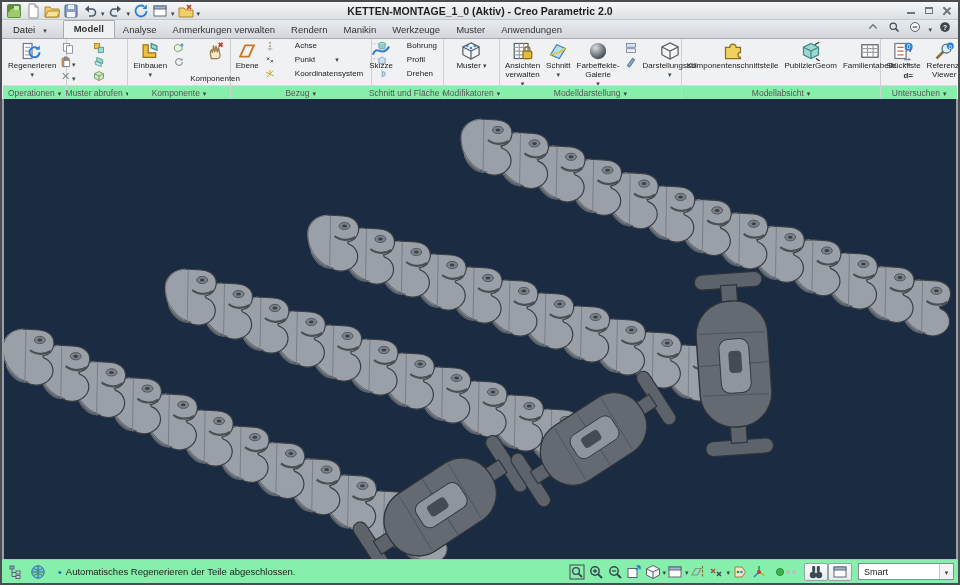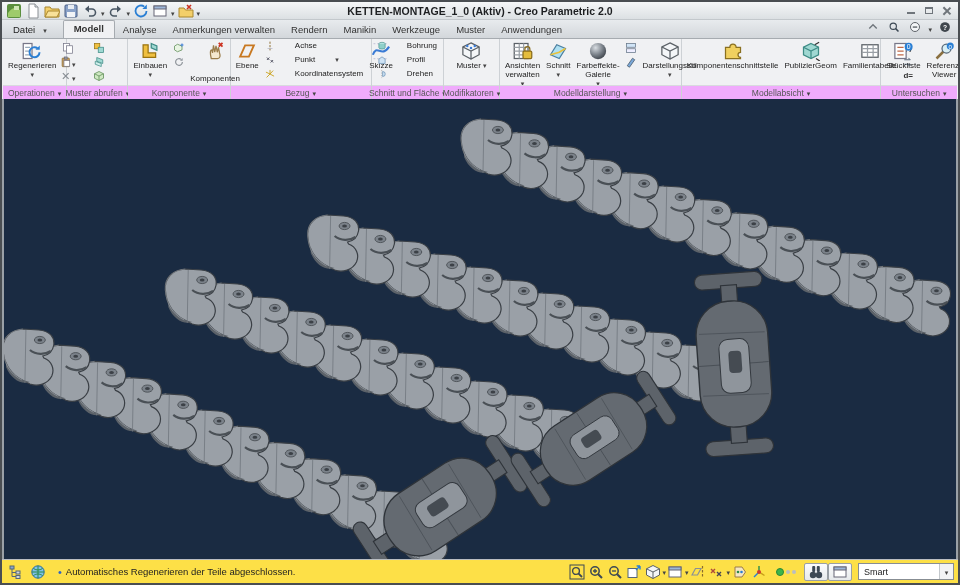--- a/index.html
+++ b/index.html
@@ -25,38 +25,38 @@
   .tab.filebtn{display:flex;align-items:center;gap:8px;margin-right:8px;color:#222;}
   .tab.active{background:#f0f1f3;border:1px solid #a6abb0;border-bottom:none;font-weight:bold;border-radius:2px 2px 0 0;padding:2px 10px 4px;text-align:right;}
   .tr-right{margin-left:auto;display:flex;align-items:center;gap:5px;padding:0 2px 2px;}
   .car{display:inline-block;}
   .car::after{content:"▾";font-size:7px;color:#444;line-height:1;}
 
   
   .ribbon{flex:0 0 60px;display:flex;align-items:stretch;background:#f0f1f3;padding:0 1px;overflow:hidden;}
   .group{display:flex;flex-direction:column;border-right:1px solid #cdd1d5;min-width:0;}
   .gc{height:46px;display:flex;align-items:flex-start;padding:2px 3px 0;gap:2px;}
-  .glabel{height:14px;background:#f0abfc;border-top:1px solid #d8dbde;font-size:8.5px;color:#555;display:flex;align-items:center;justify-content:center;gap:3px;white-space:nowrap;padding:0 4px;}
+  .glabel{height:14px;background:#86efac;border-top:1px solid #d8dbde;font-size:8.5px;color:#555;display:flex;align-items:center;justify-content:center;gap:3px;white-space:nowrap;padding:0 4px;}
   .vbtn{display:flex;flex-direction:column;align-items:center;justify-content:flex-start;font-size:8px;color:#222;line-height:1.1;text-align:center;padding:0 2px;white-space:nowrap;border-radius:2px;}
   .vbtn .lbl{margin-top:1px;}
   .hbtn{display:flex;gap:20px;font-size:8px;color:#222;height:13px;white-space:nowrap;border-radius:2px;padding:0 2px;}
   .scol{display:flex;flex-direction:column;gap:1px;}
   .sic{width:15px;height:13px;display:flex;align-items:center;justify-content:center;}
   .gtxt{font-size:8px;color:#333;font-weight:bold;line-height:1;}
   .ic{width:16px;height:16px;display:block;}
   .ic20{width:20px;height:20px;display:block;}
   .ic12{width:12px;height:12px;display:block;}
   .ic10{width:10px;height:10px;display:block;}
 
   
   .viewport{flex:1 1 auto;position:relative;border-left:2px solid #9aa0a6;border-right:2px solid #9aa0a6;overflow:hidden;}
   .viewport svg{display:block;width:100%;height:100%;}
 
   
-  .statusbar{flex:0 0 24px;background:#fde047;border-top:1px solid #b9bdc1;display:flex;align-items:center;padding:0 4px;gap:3px;font-size:9.5px;color:#222;}
+  .statusbar{flex:0 0 24px;background:#86efac;border-top:1px solid #b9bdc1;display:flex;align-items:center;padding:0 4px;gap:3px;font-size:9.5px;color:#222;}
   .sb-icon{width:19px;height:18px;display:flex;align-items:center;justify-content:center;border:1px solid transparent;border-radius:2px;}
   .msg{display:flex;align-items:center;gap:4px;margin-left:8px;white-space:nowrap;}
   .msg::before{content:"•";color:#2a62c9;font-size:11px;}
   .sb-tools{margin-left:auto;display:flex;align-items:center;}
   .boxbtn{border:1px solid #9aa0a6;background:linear-gradient(#fbfcfd,#e7eaec);width:24px;height:18px;display:flex;align-items:center;justify-content:center;border-radius:2px;}
   .statusdots{display:flex;align-items:center;gap:2px;margin:0 8px;}
   .dotg{width:8px;height:8px;border-radius:50%;background:#3cb44a;border:1px solid #2a8a36;}
   .dots{width:4px;height:4px;border-radius:50%;background:#b9bdc1;}
   .combo{width:96px;height:17px;border:1px solid #878d93;background:#fff;display:flex;align-items:center;font-size:9px;color:#222;padding-left:5px;margin-left:6px;}
   .combo .cbtn{margin-left:auto;width:14px;height:100%;border-left:1px solid #c3c8cc;display:flex;align-items:center;justify-content:center;background:#f2f3f5;}

